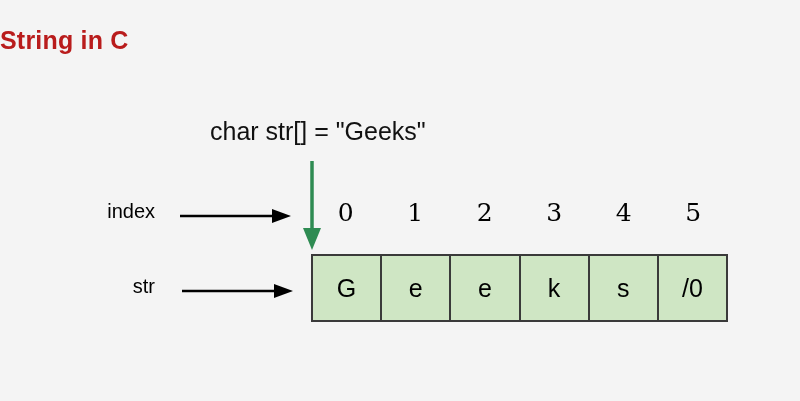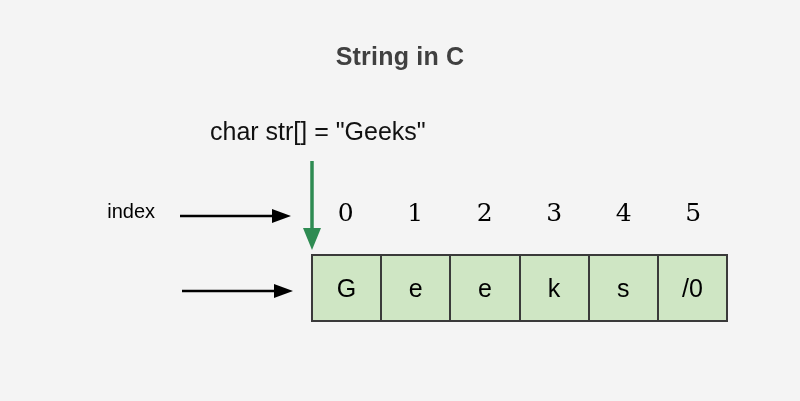--- a/index.html
+++ b/index.html
@@ -17,27 +17,27 @@
   #stage {
     position: relative;
     width: 800px;
     height: 401px;
   }
 
   
   #title {
     position: absolute;
     left: 0;
-    top: 42px;
+    top: 26px;
     width: 800px;
-    text-align: center;
+    text-align: left;
     font-size: 25px;
     font-weight: bold;
     letter-spacing: 0.2px;
-    color: #404040;
+    color: #b91c1c;
   }
 
   
   #decl {
     position: absolute;
     left: 210px;
     top: 117px;
     width: 320px;
     text-align: left;
     font-size: 25px;
@@ -145,20 +145,21 @@
 
   <div id="index-row">
     <div class="idx">0</div>
     <div class="idx">1</div>
     <div class="idx">2</div>
     <div class="idx">3</div>
     <div class="idx">4</div>
     <div class="idx">5</div>
   </div>
 
+  <div id="label-str" class="row-label">str</div>
 
   <svg id="arrow-str" class="h-arrow" viewBox="0 0 115 20">
     <line x1="4" y1="10" x2="98" y2="10" stroke="#000000" stroke-width="2.5"></line>
     <polygon points="115,10 96,3 96,17" fill="#000000"></polygon>
   </svg>
 
   <div id="cells">
     <div class="cell">G</div>
     <div class="cell">e</div>
     <div class="cell">e</div>

